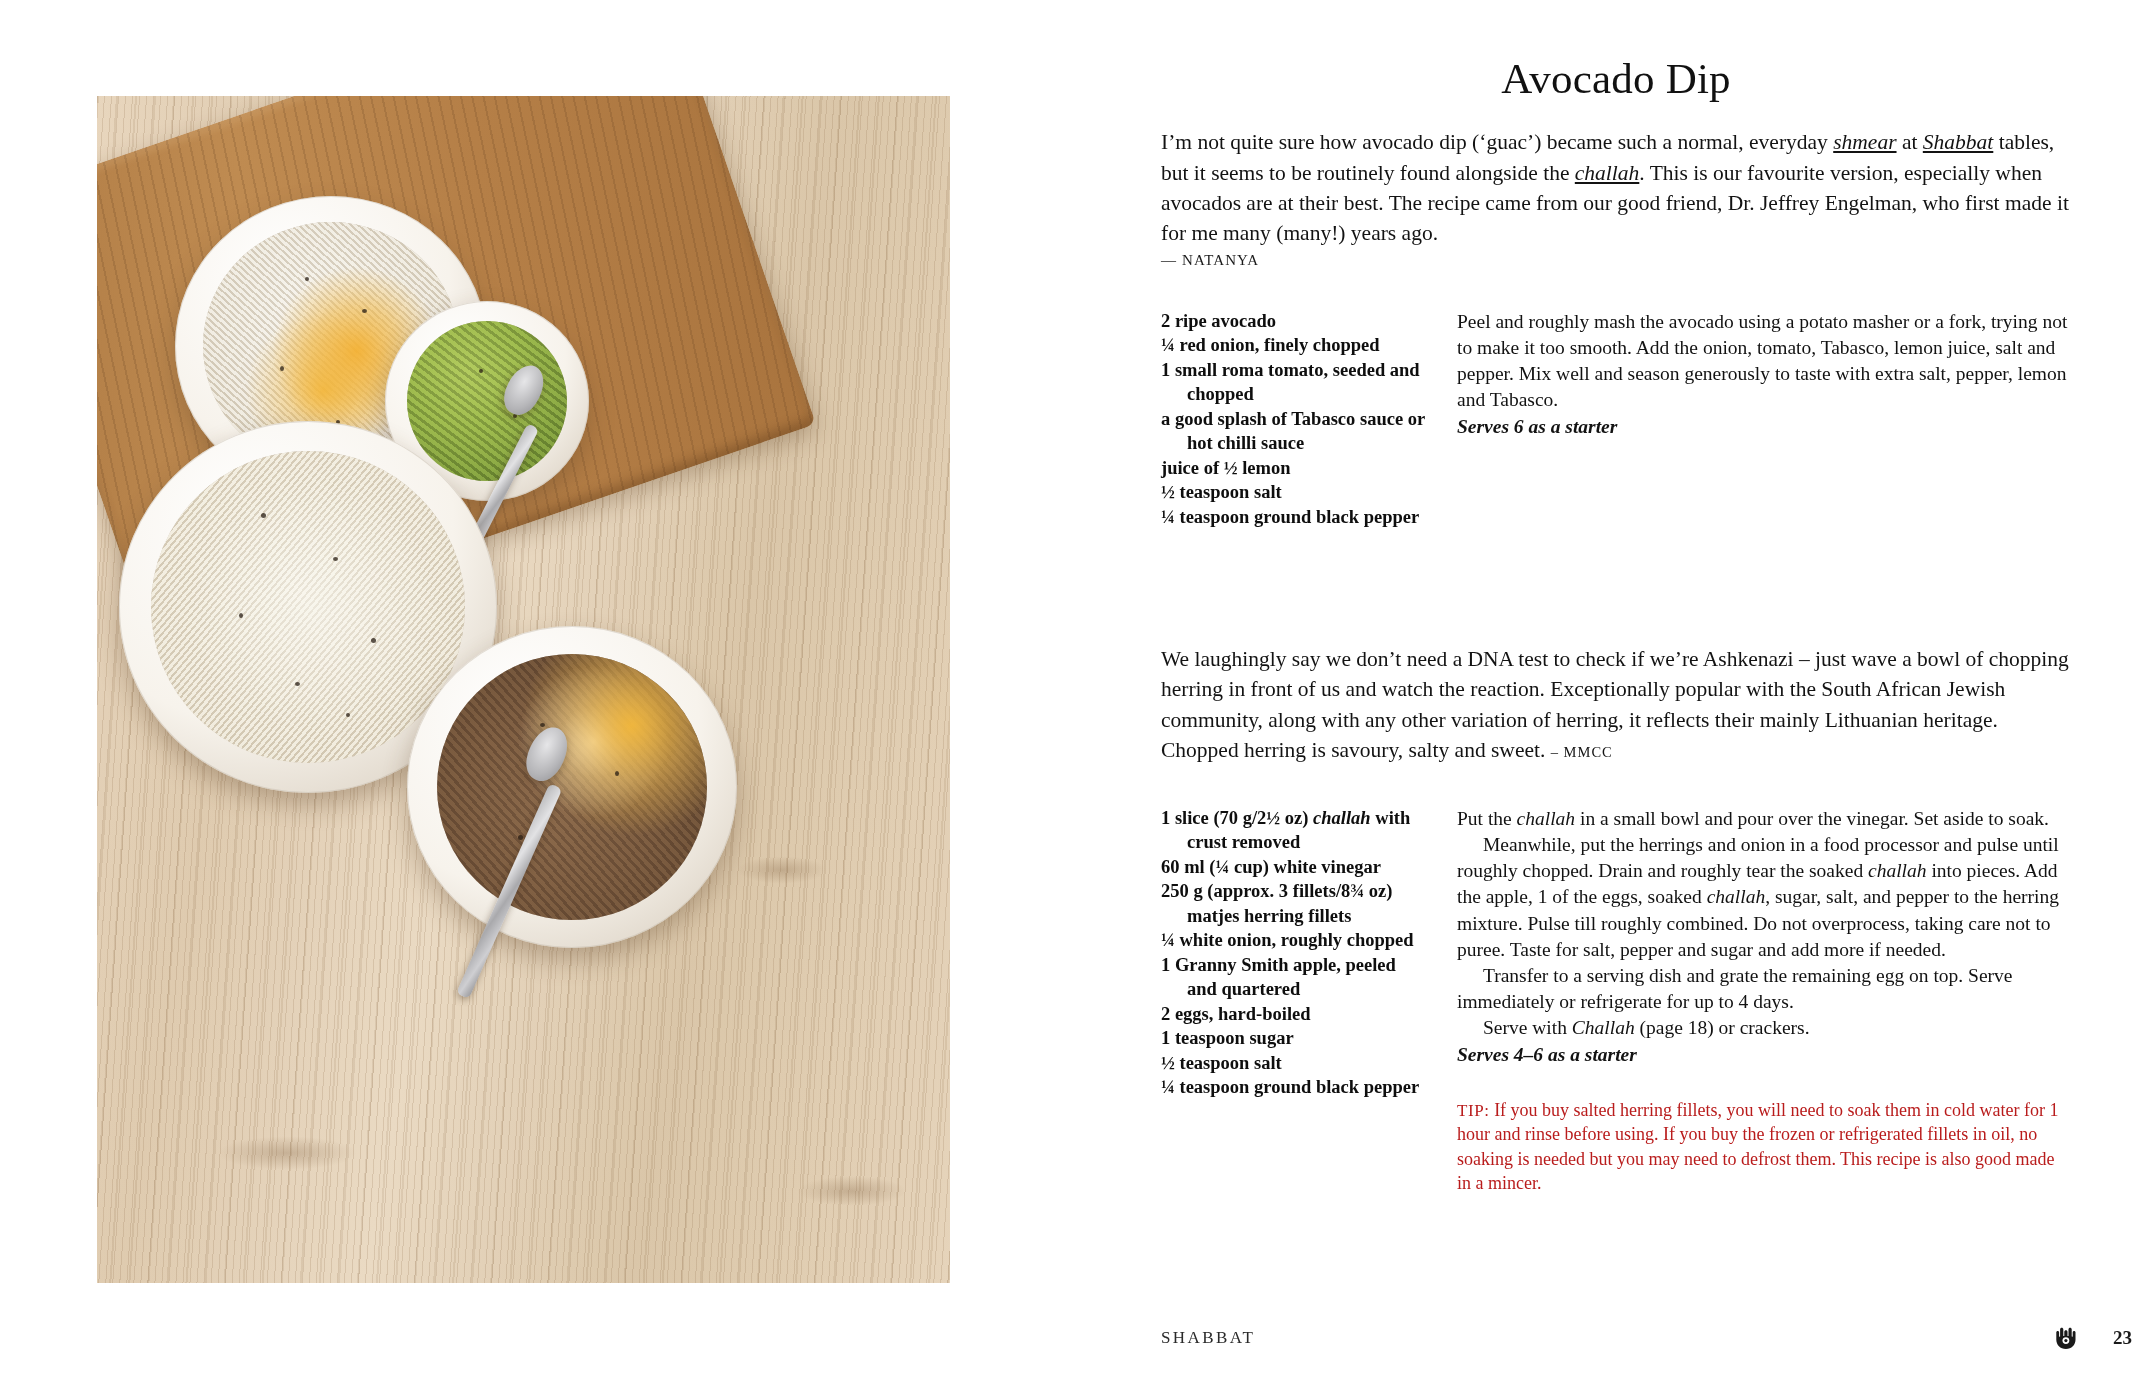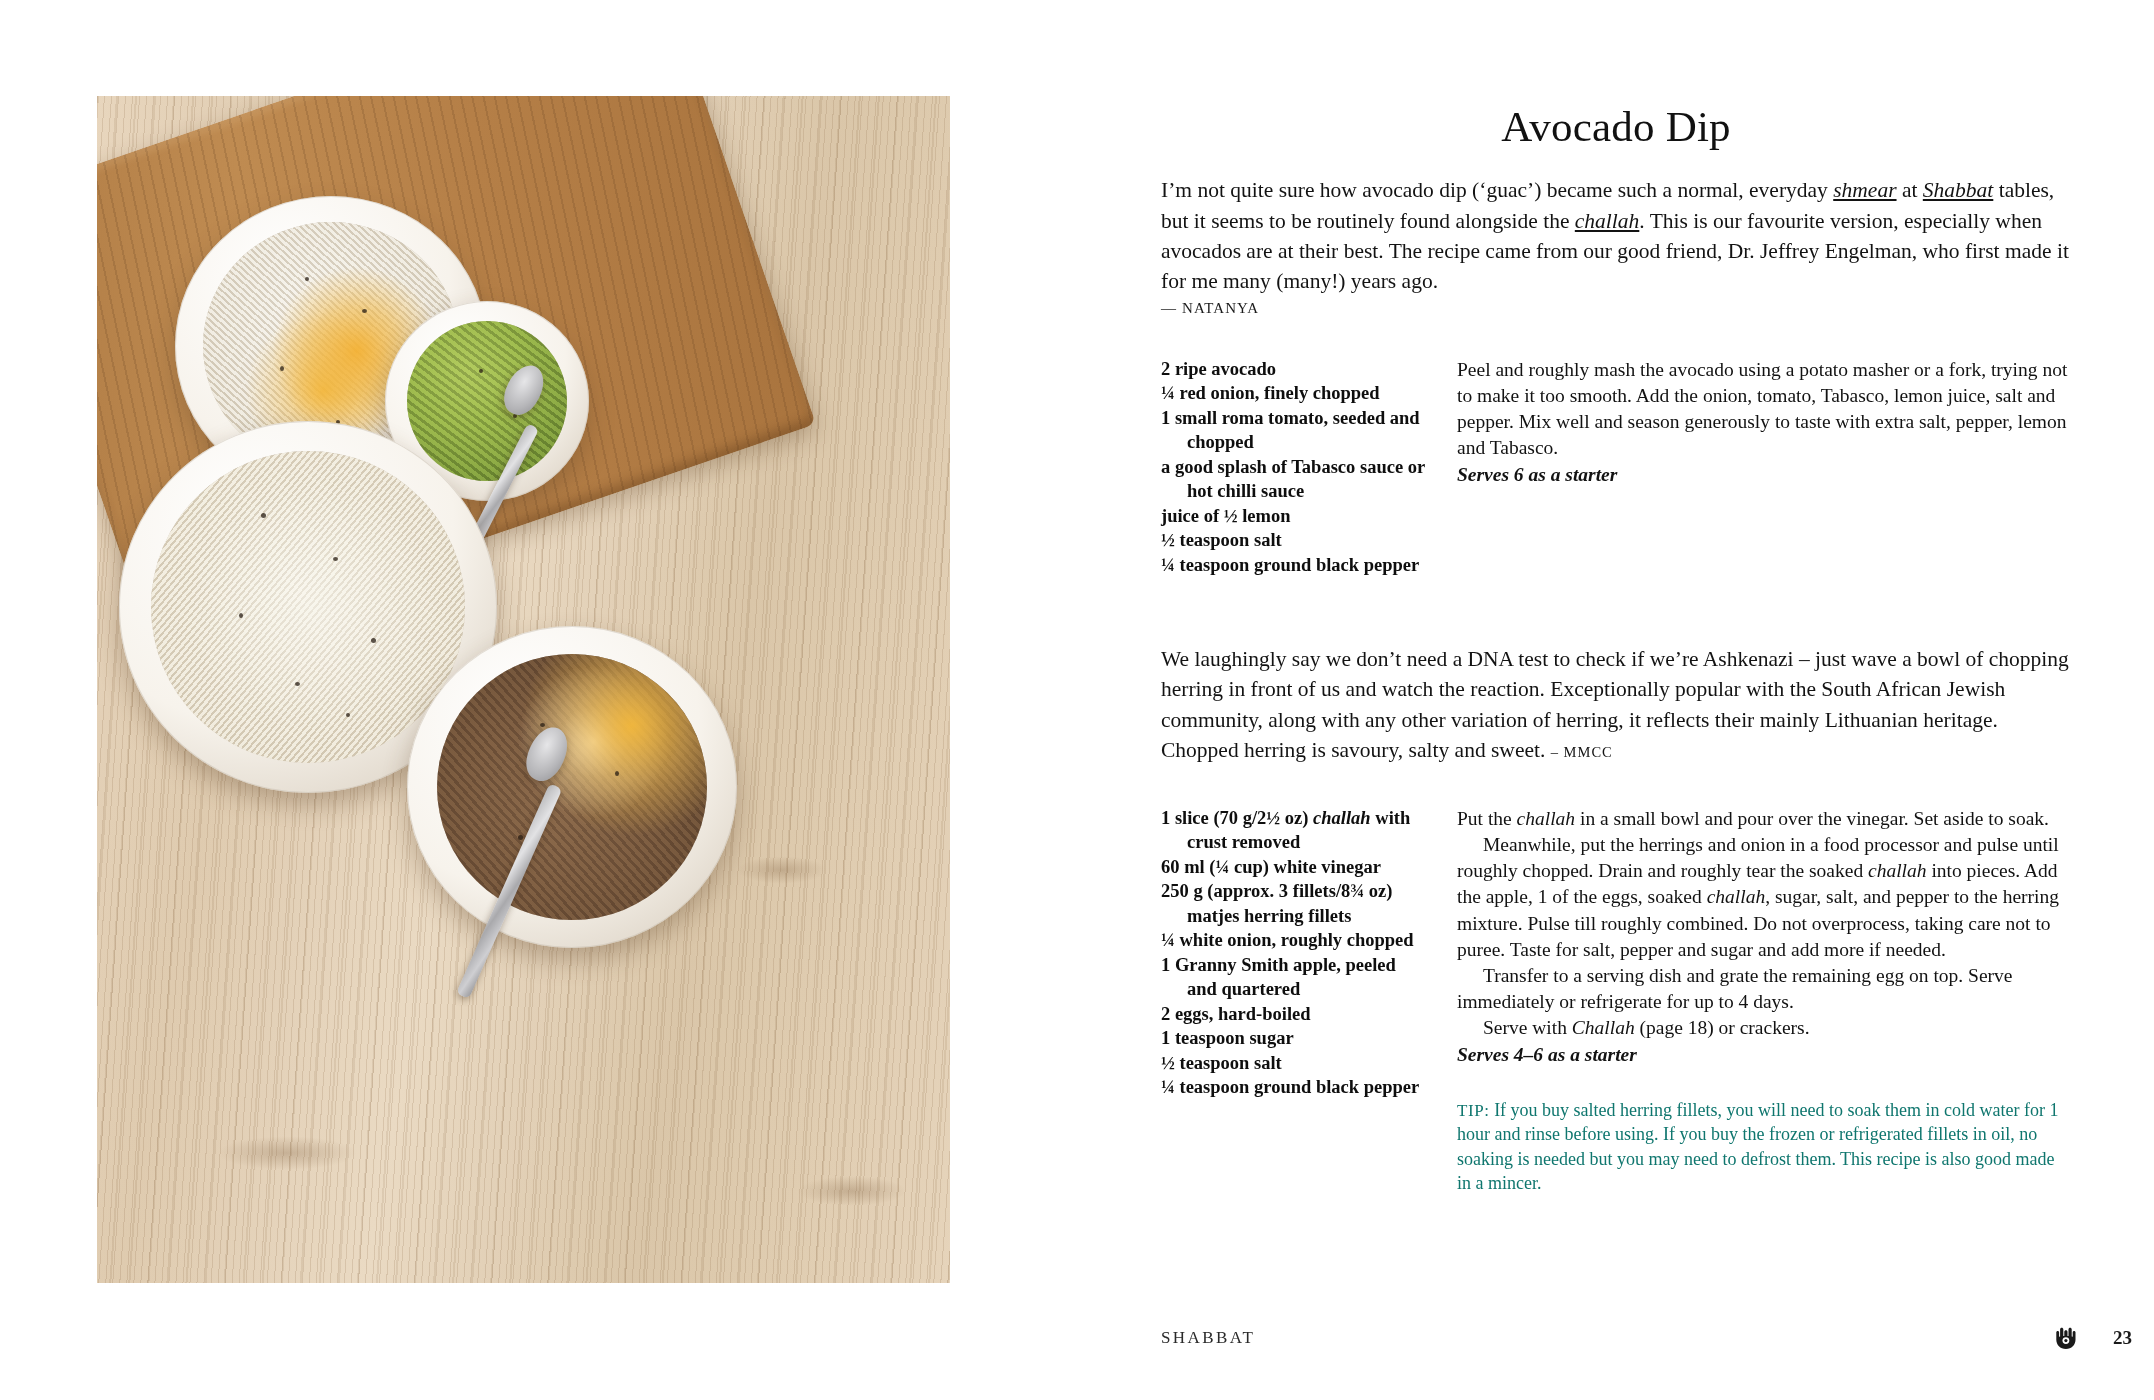--- a/index.html
+++ b/index.html
@@ -184,21 +184,21 @@
   .col-method p { margin: 0; }
   .col-method p.ind { text-indent: 26px; }
   .col-method i { font-style: italic; }
   .serves {
     font-style: italic;
     font-weight: 700;
   }
   .tip {
     font-size: 18px;
     line-height: 1.36;
-    color: #0f766e;
+    color: #b91c1c;
     margin: 0;
   }
   .tip .tip-label {
     font-variant: small-caps;
     letter-spacing: 0.6px;
     font-size: 17px;
     text-transform: uppercase;
   }
 
   .footer {
@@ -285,21 +285,21 @@
         <div class="pepper" style="left:30%; top:68%; width:5px; height:5px;"></div>
       </div>
     </div>
     <div class="spoon" style="left:452px; top:690px; width:14px; height:230px; transform: rotate(24deg); transform-origin: top center;"></div>
     <div class="spoon-bowl" style="left:432px; top:630px; width:36px; height:56px; transform: rotate(24deg);"></div>
   </div>
 </div>
 
 <div class="text-page">
 
-  <div style="position:absolute; left:84px; top:56px; width:910px;margin-top:48px;">
+  <div style="position:absolute; left:84px; top:56px; width:910px;">
     <h1 class="recipe-title">Avocado Dip</h1>
 
     <div style="height:26px;"></div>
 
     <p class="intro">I’m not quite sure how avocado dip (‘guac’) became such a normal, everyday <i>shmear</i> at <i>Shabbat</i> tables, but it seems to be routinely found alongside the <i>challah</i>. This is our favourite version, especially when avocados are at their best. The recipe came from our good friend, Dr. Jeffrey Engelman, who first made it for me many (many!) years ago.</p>
     <div class="byline">— NATANYA</div>
 
     <div style="height:40px;"></div>
 
     <div class="cols">

